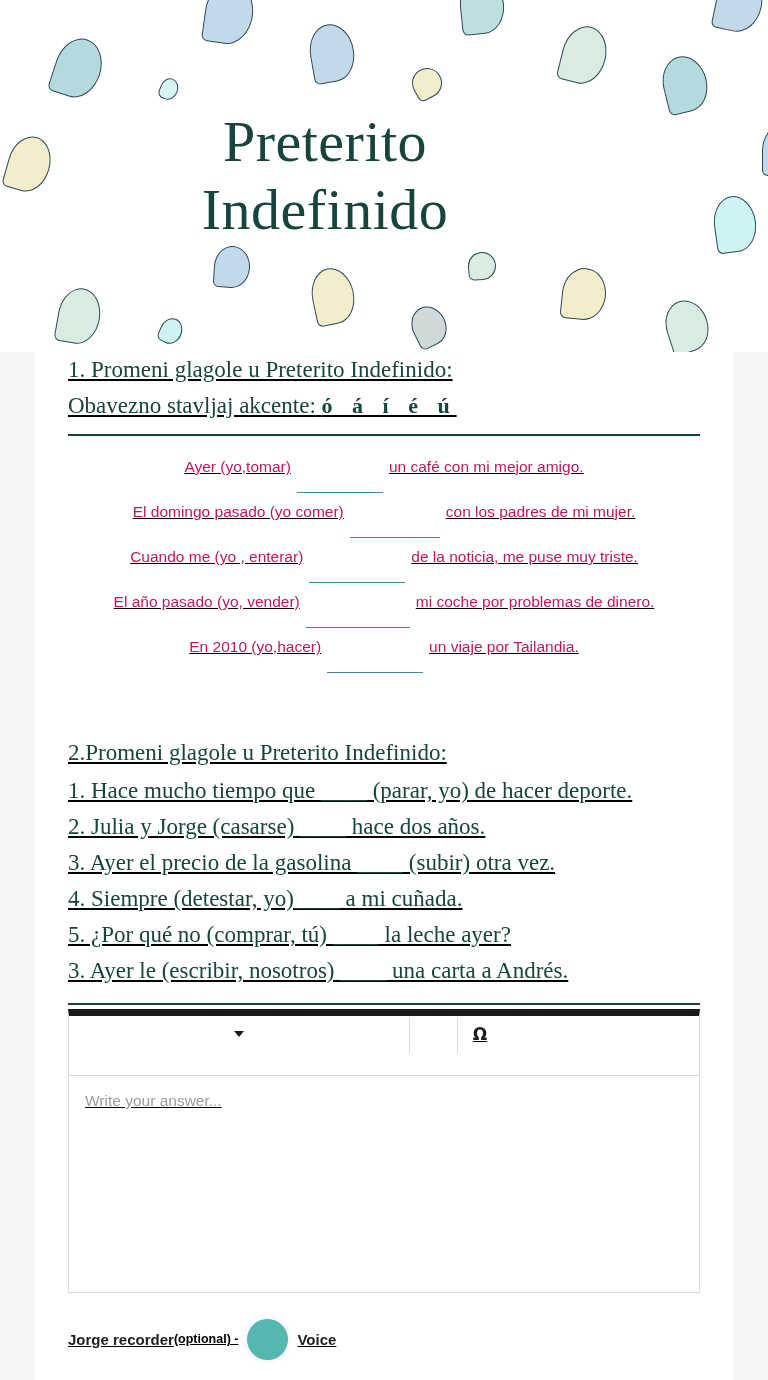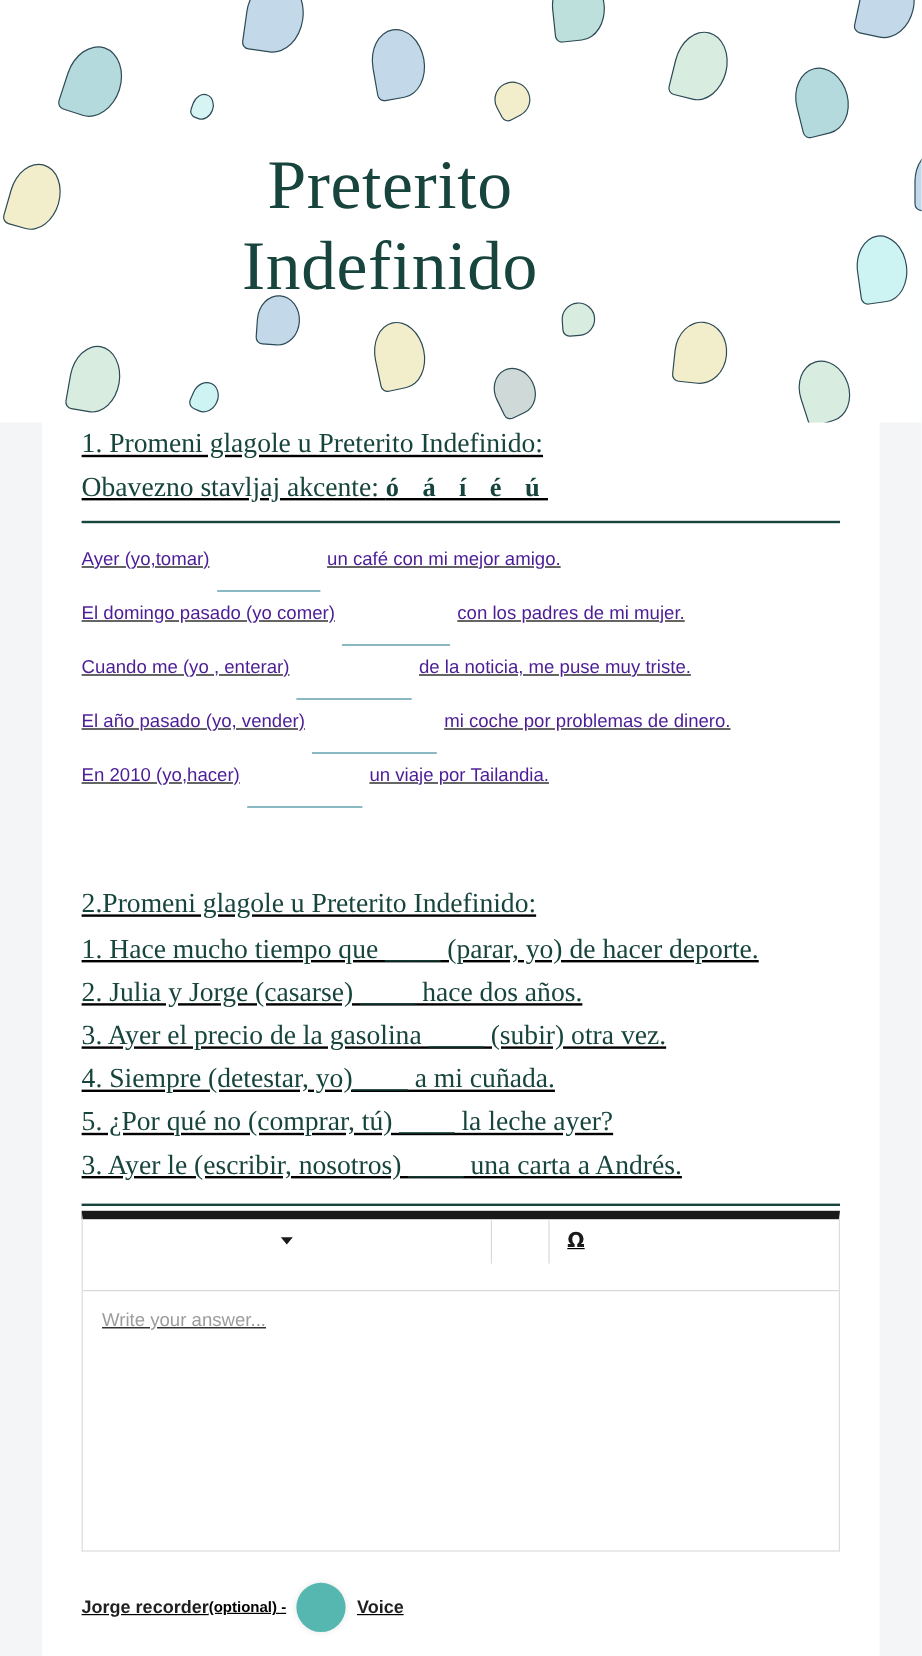--- a/index.html
+++ b/index.html
@@ -38,21 +38,20 @@
     left: 0;
     top: 108px;
     width: 650px;
     text-align: center;
     font-family: "Liberation Serif", serif;
     font-size: 58px;
     line-height: 68px;
     color: #17443c;
     letter-spacing: 0.5px;
     z-index: 3;
-    margin-top: 12px;
   }
   .drop {
     position: absolute;
     border: 1.6px solid #2c4a55;
     border-radius: 50% 50% 50% 6px;
     z-index: 1;
   }
 
   
   .content {
@@ -84,22 +83,23 @@
     margin: 10px 0 0 0;
     width: 632px;
   }
 
   
   .ex1 { margin-top: 12px; }
   .ex1-line {
     font-family: "Liberation Sans", sans-serif;
     font-size: 15.5px;
     line-height: 38px;
-    color: #4c1d95;
+    color: #be185d;
     white-space: nowrap;
+    text-align: center;
   }
   .blank-ul {
     display: inline-block;
     border-bottom: 1.6px solid #3f8b9c;
     vertical-align: -6px;
     margin: 0 6px;
   }
   .b1 { width: 86px; }
   .b2 { width: 90px; }
   .b3 { width: 96px; }

